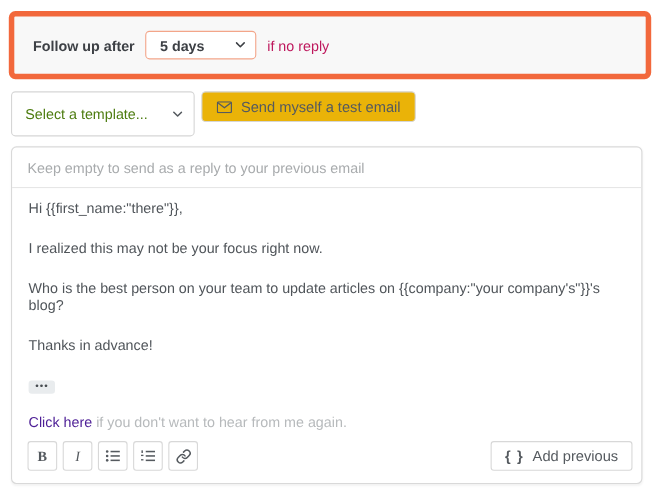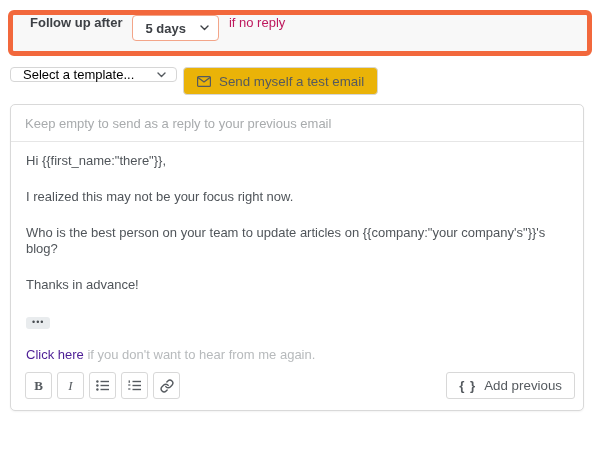--- a/index.html
+++ b/index.html
@@ -2,47 +2,47 @@
 <html><head>
 <meta charset="utf-8">
 <style>
   * { box-sizing: border-box; margin: 0; padding: 0; }
   html,body { width: 600px; height: 457px; overflow: hidden; background: #ffffff; }
   body { font-family: "Liberation Sans", "DejaVu Sans", sans-serif; font-size: 13px; color: #50555a; }
 
   
   .followup-bar {
     margin: 10px 8px 0 8px;
-    height: 46px;
+    height: 62px;
     border: 5px solid #F2683C;
     border-radius: 6px;
     background: #f8f8f8;
-    display: flex; 
+    display: flex; align-items: center;
     padding-left: 17px;
   }
   .followup-label { font-weight: bold; color: #3d4045; margin-right: 10px; }
   .delay-select {
     background: #fff;
     border: 1px solid #f3a589;
     border-radius: 4px;
     height: 26px;
     padding: 0 9px 0 12px;
-    display: inline-flex; align-items: center; gap: 14px;
+    display: inline-flex; align-items: center; gap: 28px;
     font-weight: bold; color: #3d4045;
     cursor: pointer;
   }
   .followup-suffix { color: #be185d; margin-left: 10px; }
 
   
   .template-row { margin: 11px 8px 0 10px; display: flex; gap: 6px; }
   .select-template {
-    width: 167px; height: 15px;
+    width: 167px; height: 41px;
     background: #fff; border: 1px solid #d6d6d6; border-radius: 4px;
     display: flex; align-items: center; justify-content: space-between;
-    padding: 0 10px 0 12px; color: #000000; cursor: pointer;
+    padding: 0 10px 0 12px; color: #4d7c0f; cursor: pointer;
   }
   .test-email-btn {
     height: 28px;
     background: #eab308; border: 1px solid #d6d6d6; border-radius: 4px;
     display: inline-flex; align-items: center; gap: 8px;
     padding: 0 13px; color: #555a5f; cursor: pointer;
   }
 
   
   .composer {

